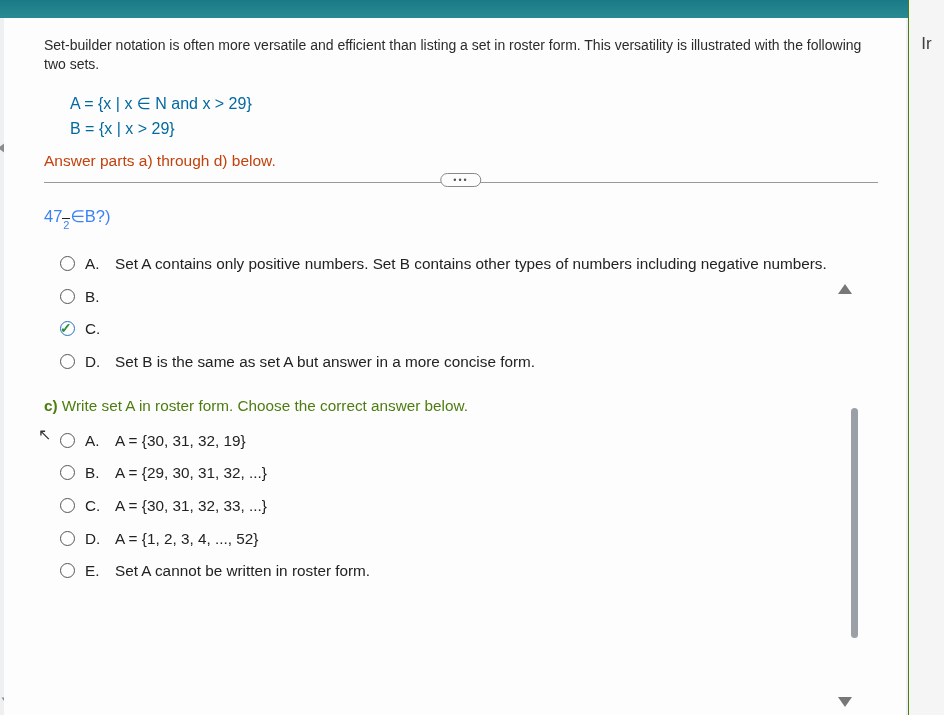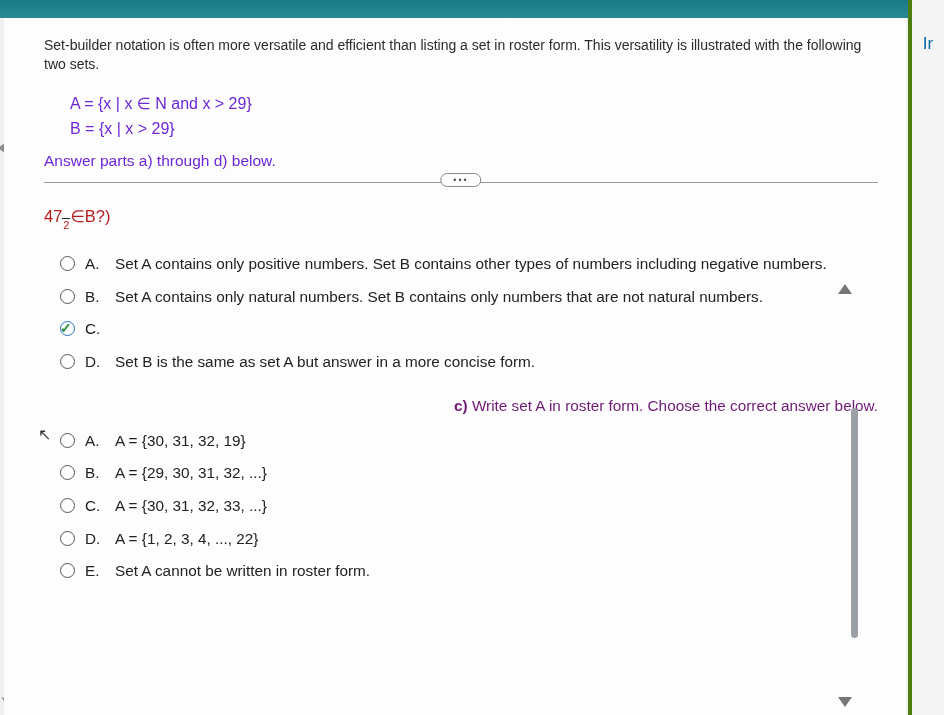--- a/index.html
+++ b/index.html
@@ -1,36 +1,36 @@
 <!DOCTYPE html>
 <html><head>
 <meta charset="utf-8">
 <style>
 * { box-sizing: border-box; margin: 0; padding: 0; }
 html, body { width: 944px; height: 715px; overflow: hidden; font-family: Arial, Helvetica, sans-serif; background: #e8e9eb; }
 .viewport { width: 944px; height: 715px; position: relative; background: #eef0f2; }
 .topbar { position: absolute; left: 0; top: 0; right: 0; height: 18px; background: linear-gradient(#1a7b86, #2a8a94); }
-.rightcol { position: absolute; top: 0; right: 0; width: 36px; height: 100%; background: #f5f5f5; border-left: 4px solid #4d7c0f; display: flex; flex-direction: column; align-items: center; padding-top: 34px; color: #0369a1; font-size: 17px; }
+.rightcol { position: absolute; top: 0; right: 0; width: 36px; height: 100%; background: #f5f5f5; border-left: 1px solid #4d7c0f; display: flex; flex-direction: column; align-items: center; padding-top: 34px; color: #404040; font-size: 17px; }
 .page { position: absolute; left: 4px; right: 38px; top: 18px; bottom: 0; background: #fdfdfd; padding: 18px 28px 10px 40px; overflow: hidden; }
 .intro { font-size: 14px; color: #2b2b2b; line-height: 1.38; }
-.sets { margin: 16px 0 10px 26px; font-size: 16px; color: #6d28d9; line-height: 1.6; }
-.instruct { font-size: 15.5px; color: #6d28d9; margin-top: 6px; margin-bottom: 10px; }
+.sets { margin: 16px 0 10px 26px; font-size: 16px; color: #0369a1; line-height: 1.6; }
+.instruct { font-size: 15.5px; color: #c2410c; margin-top: 6px; margin-bottom: 10px; }
 .hr-wrap { position: relative; margin: 12px 0 24px 0; }
 .hr-line { border-top: 1px solid #999; }
 .hr-pill { position: absolute; left: 50%; top: -9px; transform: translateX(-50%); background: #fdfdfd; border: 1px solid #888; border-radius: 10px; padding: 1px 12px; color: #555; font-size: 9px; letter-spacing: 2px; }
-.qline { font-size: 16.5px; color: #b91c1c; margin: 10px 0 20px 0; }
+.qline { font-size: 16.5px; color: #3b82f6; margin: 10px 0 20px 0; }
 .sub2 { font-size: 11px; vertical-align: sub; position: relative; top: 3px; }
 .options { margin: 0 0 18px 16px; }
 .opt { display: flex; align-items: flex-start; gap: 10px; padding: 6px 0; font-size: 15.3px; color: #222; line-height: 1.35; }
 .radio { flex: 0 0 15px; width: 15px; height: 15px; border: 1.6px solid #555; border-radius: 50%; margin-top: 2px; background: #fff; position: relative; }
 .radio.checked { border-color: #2672c8; }
 .radio.checked::after { content: "✓"; position: absolute; left: -1px; top: -3px; font-size: 14px; color: #2a8f3a; font-weight: bold; }
 .letter { flex: 0 0 20px; font-weight: 500; }
 .opt .txt { flex: 1; padding-right: 30px; }
-.partc { font-size: 15.3px; color: #701a75; margin: 8px 0 10px 0; text-align: right; }
+.partc { font-size: 15.3px; color: #4d7c0f; margin: 8px 0 10px 0; }
 .bold { font-weight: 700; }
 .cursor { position: absolute; left: 38px; top: 425px; font-size: 16px; color: #333; pointer-events: none; }
 .tri { width: 0; height: 0; border-left: 7px solid transparent; border-right: 7px solid transparent; }
 .tri.up { border-bottom: 10px solid #777; }
 .tri.down { border-top: 10px solid #777; }
 .arrow-up { position: absolute; right: 54px; top: 266px; }
 .arrow-down { position: absolute; right: 54px; bottom: 8px; }
 .scroll-track { position: absolute; right: 48px; top: 380px; width: 7px; height: 320px; }
 .scroll-thumb { width: 7px; height: 230px; background: #9aa0a6; border-radius: 4px; margin-top: 10px; }
 .left-tri { position: absolute; left: -2px; top: 140px; width: 0; height: 0; border-top: 8px solid transparent; border-bottom: 8px solid transparent; border-right: 11px solid #8a8d90; }
@@ -73,21 +73,20 @@
 
   <div class="options" id="optsB">
         <div class="opt">
           <div class="radio"></div>
           <div class="letter">A.</div>
           <div class="txt">Set A contains only positive numbers. Set B contains other types of numbers including negative numbers.</div>
         </div>
         <div class="opt">
           <div class="radio"></div>
           <div class="letter">B.</div>
-          <div class="txt">Set A contains only natural numbers. Set B contains only numbers that are not natural numbers.</div>
         </div>
         <div class="opt">
           <div class="radio checked"></div>
           <div class="letter">C.</div>
         </div>
         <div class="opt">
           <div class="radio"></div>
           <div class="letter">D.</div>
           <div class="txt">Set B is the same as set A but answer in a more concise form.</div>
         </div>
@@ -109,21 +108,21 @@
           <div class="txt">A = {29, 30, 31, 32, ...}</div>
         </div>
         <div class="opt">
           <div class="radio"></div>
           <div class="letter">C.</div>
           <div class="txt">A = {30, 31, 32, 33, ...}</div>
         </div>
         <div class="opt">
           <div class="radio"></div>
           <div class="letter">D.</div>
-          <div class="txt">A = {1, 2, 3, 4, ..., 22}</div>
+          <div class="txt">A = {1, 2, 3, 4, ..., 52}</div>
         </div>
         <div class="opt">
           <div class="radio"></div>
           <div class="letter">E.</div>
           <div class="txt">Set A cannot be written in roster form.</div>
         </div>
       </div>
 
   <div class="arrow-up">
         <div class="tri up"></div>

